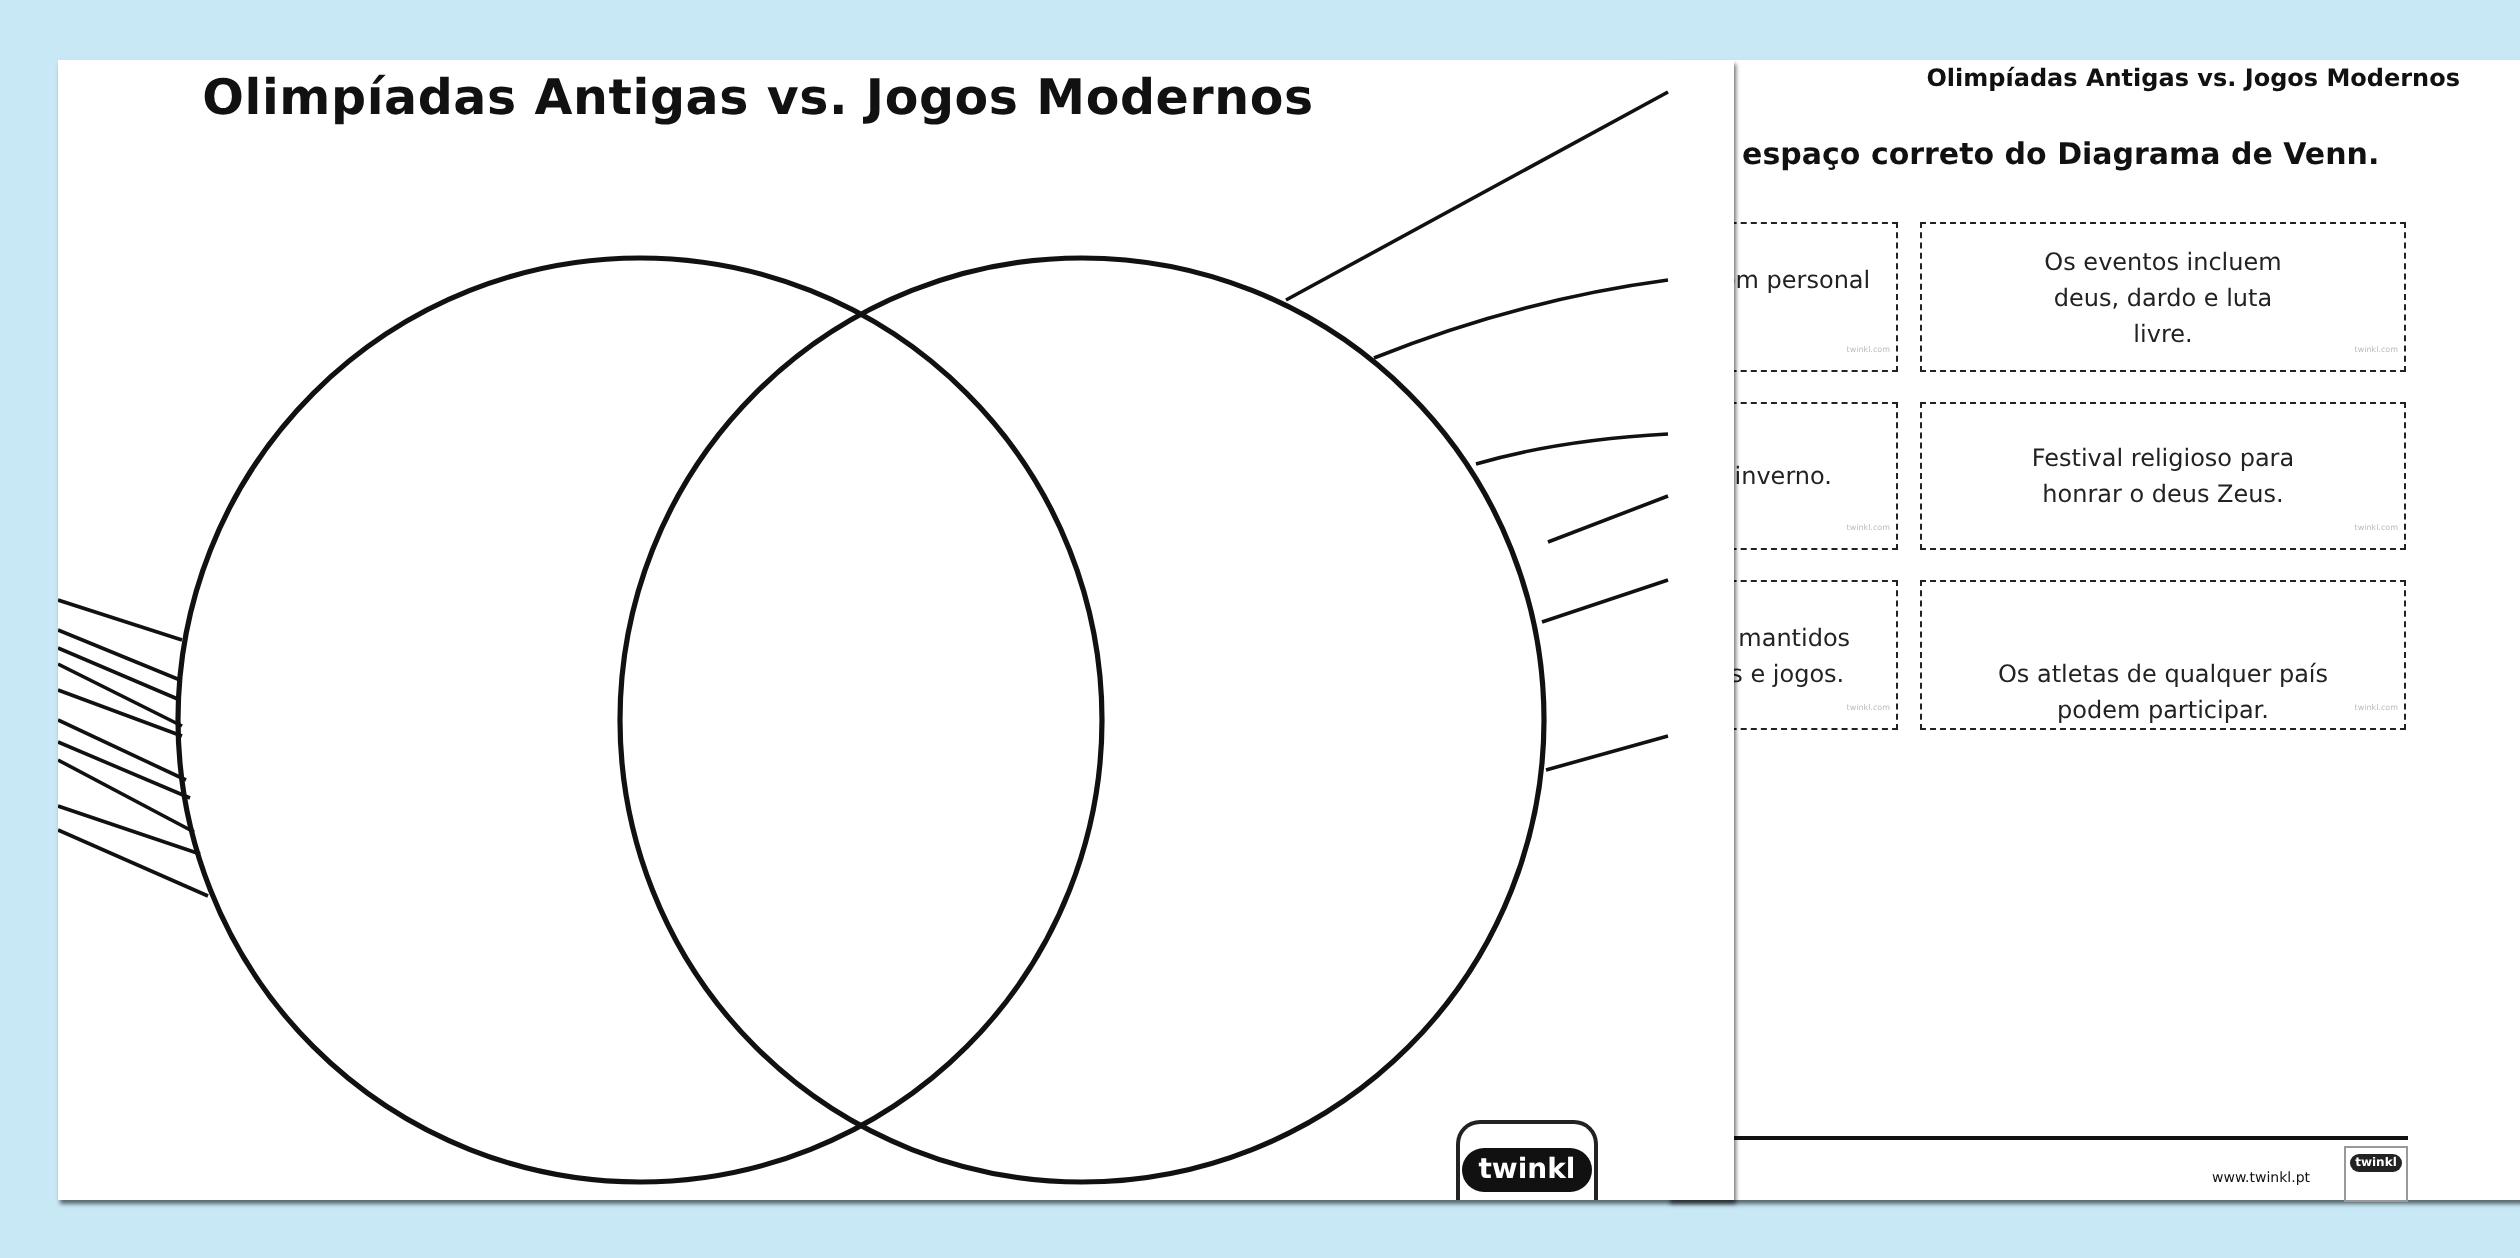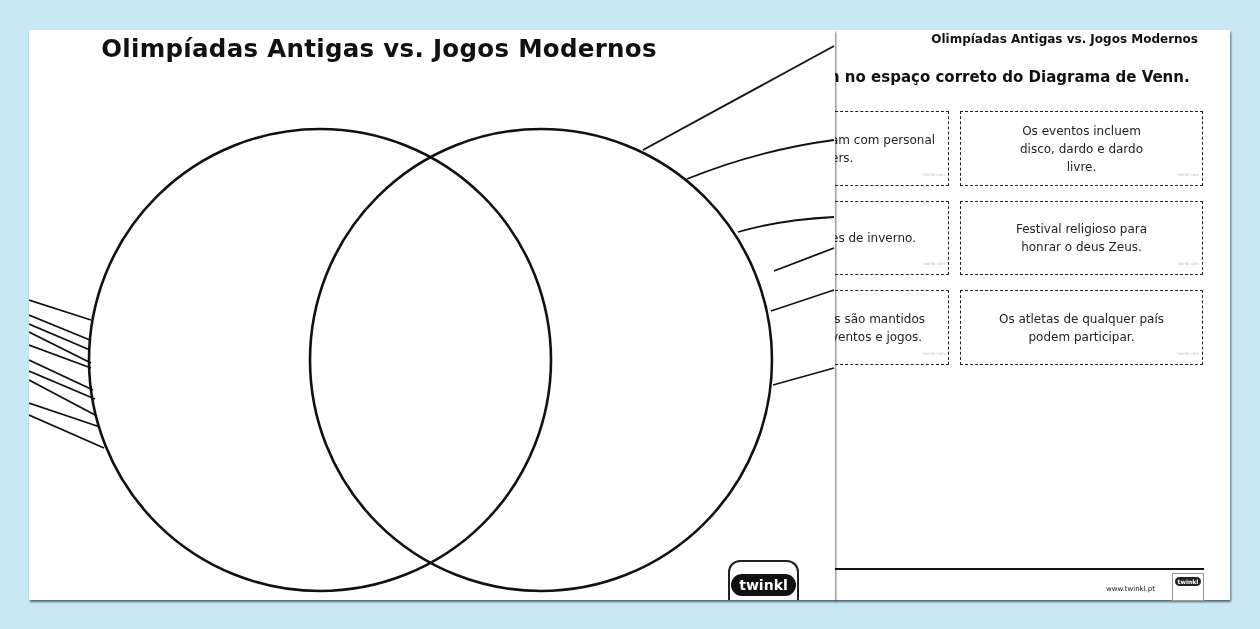--- a/index.html
+++ b/index.html
@@ -3,20 +3,21 @@
 <meta charset="utf-8">
 <style>
   html, body { margin:0; padding:0; }
   body {
     width:1260px; height:629px; background:#c8e8f5; position:relative; overflow:hidden;
     font-family:"DejaVu Sans", sans-serif;
   }
   .page {
     position:absolute; background:#fff;
     box-shadow: 1px 2px 2px rgba(0,0,0,0.55);
+    padding-left: 32px;
   }
   #back-page { left:834px; top:30px; width:396px; height:570px; }
   #front-page { left:29px; top:30px; width:806px; height:570px; z-index:2; }
   .front-title {
     position:absolute; left:0; top:4px; width:700px; text-align:center;
     font-weight:bold; font-size:24.5px; color:#111; letter-spacing:0.3px;
   }
   .back-header {
     position:absolute; right:32px; top:2px; font-size:12px; font-weight:bold; color:#111;
   }
@@ -54,41 +55,41 @@
   <div class="back-header">Olimpíadas Antigas vs. Jogos Modernos</div>
   <div class="back-instruction">m no espaço correto do Diagrama de Venn.</div>
 
   <div class="card left" style="left:-4px; top:81px; width:119px; height:75px;">
     <span class="card-text">am com personal
 ers.</span>
     <span class="wm">twinkl.com</span>
   </div>
   <div class="card" style="left:126px; top:81px; width:243px; height:75px;">
     <span class="card-text">Os eventos incluem
-disco, dardo e dardo
+deus, dardo e luta
 livre.</span>
     <span class="wm">twinkl.com</span>
   </div>
 
   <div class="card left" style="left:-4px; top:171px; width:119px; height:74px;">
     <span class="card-text">es de inverno.</span>
     <span class="wm">twinkl.com</span>
   </div>
   <div class="card" style="left:126px; top:171px; width:243px; height:74px;">
     <span class="card-text">Festival religioso para
 honrar o deus Zeus.</span>
     <span class="wm">twinkl.com</span>
   </div>
 
   <div class="card left" style="left:-4px; top:260px; width:119px; height:75px;">
     <span class="card-text">is são mantidos
 ventos e jogos.</span>
     <span class="wm">twinkl.com</span>
   </div>
-  <div class="card" style="left:126px; top:260px; width:243px; height:75px;">
+  <div class="card" style="left:126px; top:260px; width:243px; height:75px;align-items:flex-end;">
     <span class="card-text">Os atletas de qualquer país
 podem participar.</span>
     <span class="wm">twinkl.com</span>
   </div>
 
   <div class="back-rule"></div>
   <div class="back-url">www.twinkl.pt</div>
   <div class="back-logo">
     <span>twinkl</span>
   </div>

